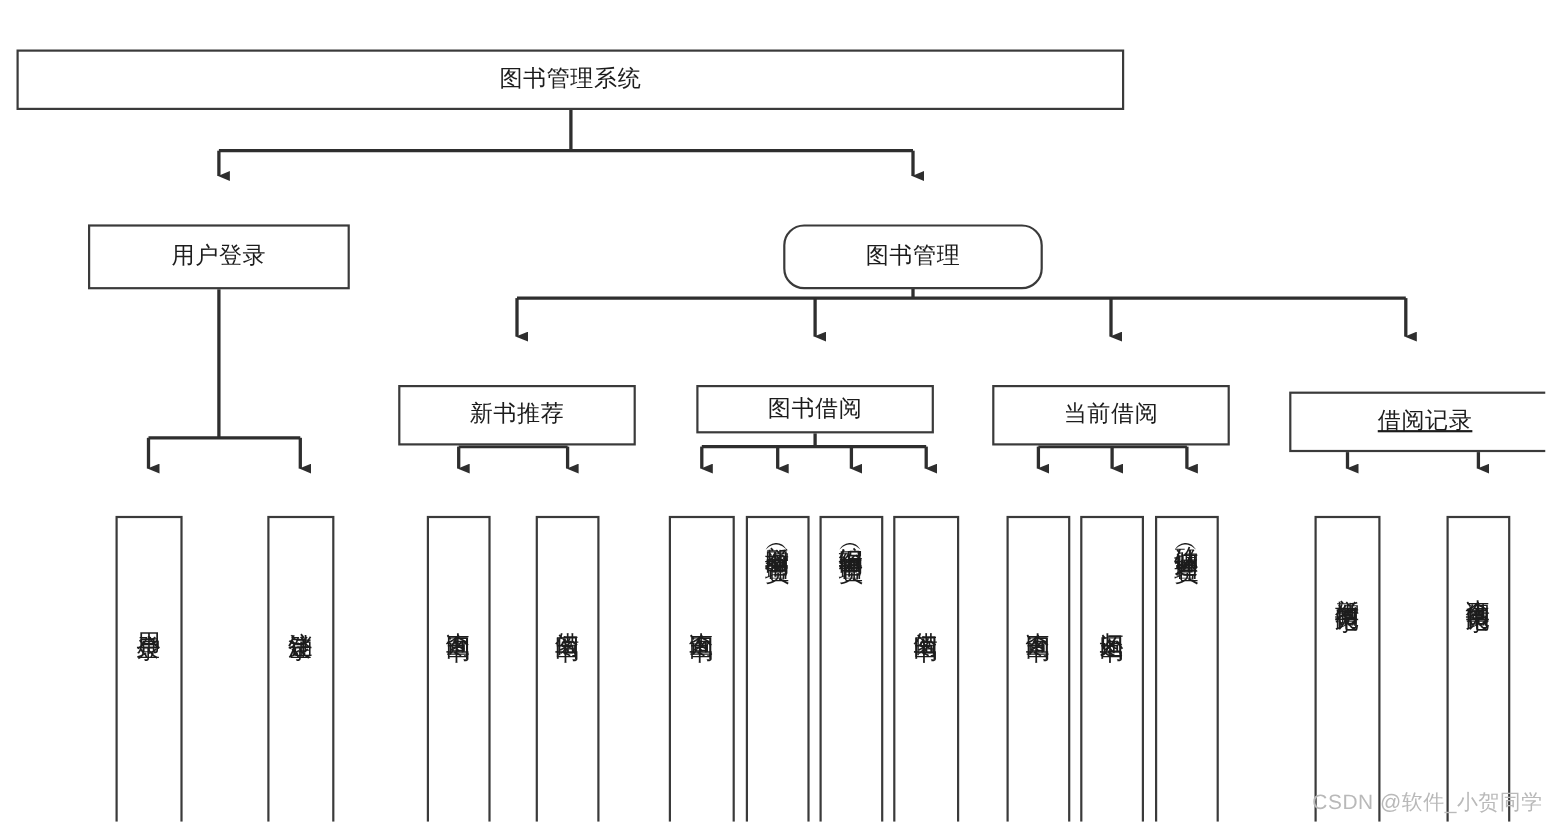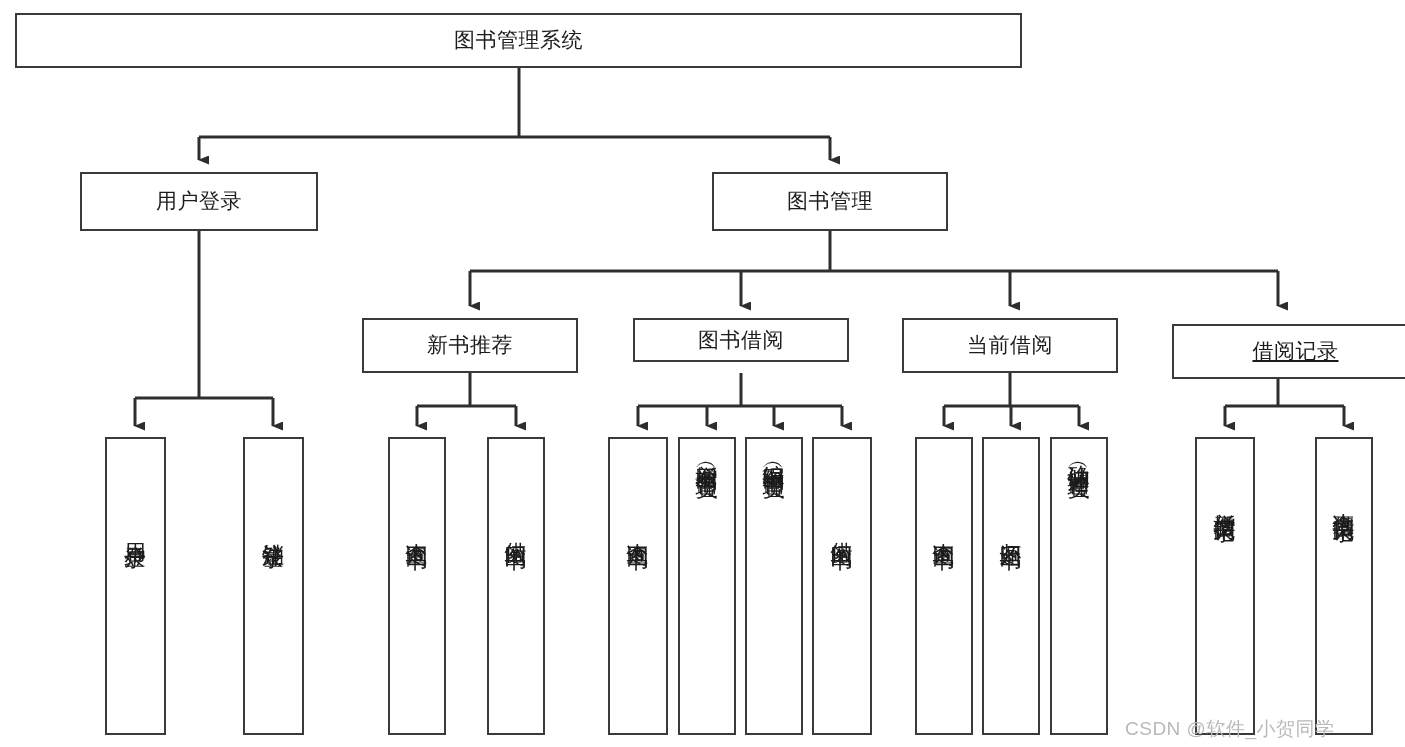--- a/index.html
+++ b/index.html
@@ -29,20 +29,21 @@
   .node {
     position: absolute;
     box-sizing: border-box;
     border: 2.5px solid #3a3a3a;
     background: #ffffff;
     display: flex;
     align-items: center;
     justify-content: center;
     text-align: center;
     color: #1c1c1c;
+    margin-top: 32px;
   }
   .node .lbl {
     display: block;
     line-height: 1.15;
     letter-spacing: 0.5px;
   }
   .node.horiz .lbl {
     font-size: 21px;
     white-space: nowrap;
   }
@@ -128,21 +129,21 @@
     </g>
   </svg>
 
   <div class="node horiz" style="left:15px; top:13px; width:1007px; height:55px;">
     <span class="lbl">图书管理系统</span>
   </div>
 
   <div class="node horiz" style="left:80px; top:172px; width:238px; height:59px;">
     <span class="lbl">用户登录</span>
   </div>
-  <div class="node horiz" style="left:712px; top:172px; width:236px; height:59px;">
+  <div class="node horiz" style="left:712px; top:172px; width:236px; height:59px;border-radius:19px;">
     <span class="lbl">图书管理</span>
   </div>
 
   <div class="node horiz" style="left:362px; top:318px; width:216px; height:55px;text-align:center;">
     <span class="lbl">新书推荐</span>
   </div>
   <div class="node horiz" style="left:633px; top:318px; width:216px; height:44px;">
     <span class="lbl">图书借阅</span>
   </div>
   <div class="node horiz" style="left:902px; top:318px; width:216px; height:55px;text-align:center;">
@@ -189,15 +190,15 @@
     <span class="lbl">确认归还（管理员）</span>
   </div>
 
   <div class="node vert mid2" style="left:1195px; top:437px; width:60px; height:298px;">
     <span class="lbl">新增借阅记录</span>
   </div>
   <div class="node vert mid2" style="left:1315px; top:437px; width:58px; height:298px;">
     <span class="lbl">查询借阅记录</span>
   </div>
 
-  <div class="watermark" style="left:1125px; top:716px;">CSDN @软件_小贺同学</div>
+  <div class="watermark" style="left:1193px; top:716px;">CSDN @软件_小贺同学</div>
 
 </div>
 
 </body></html>

